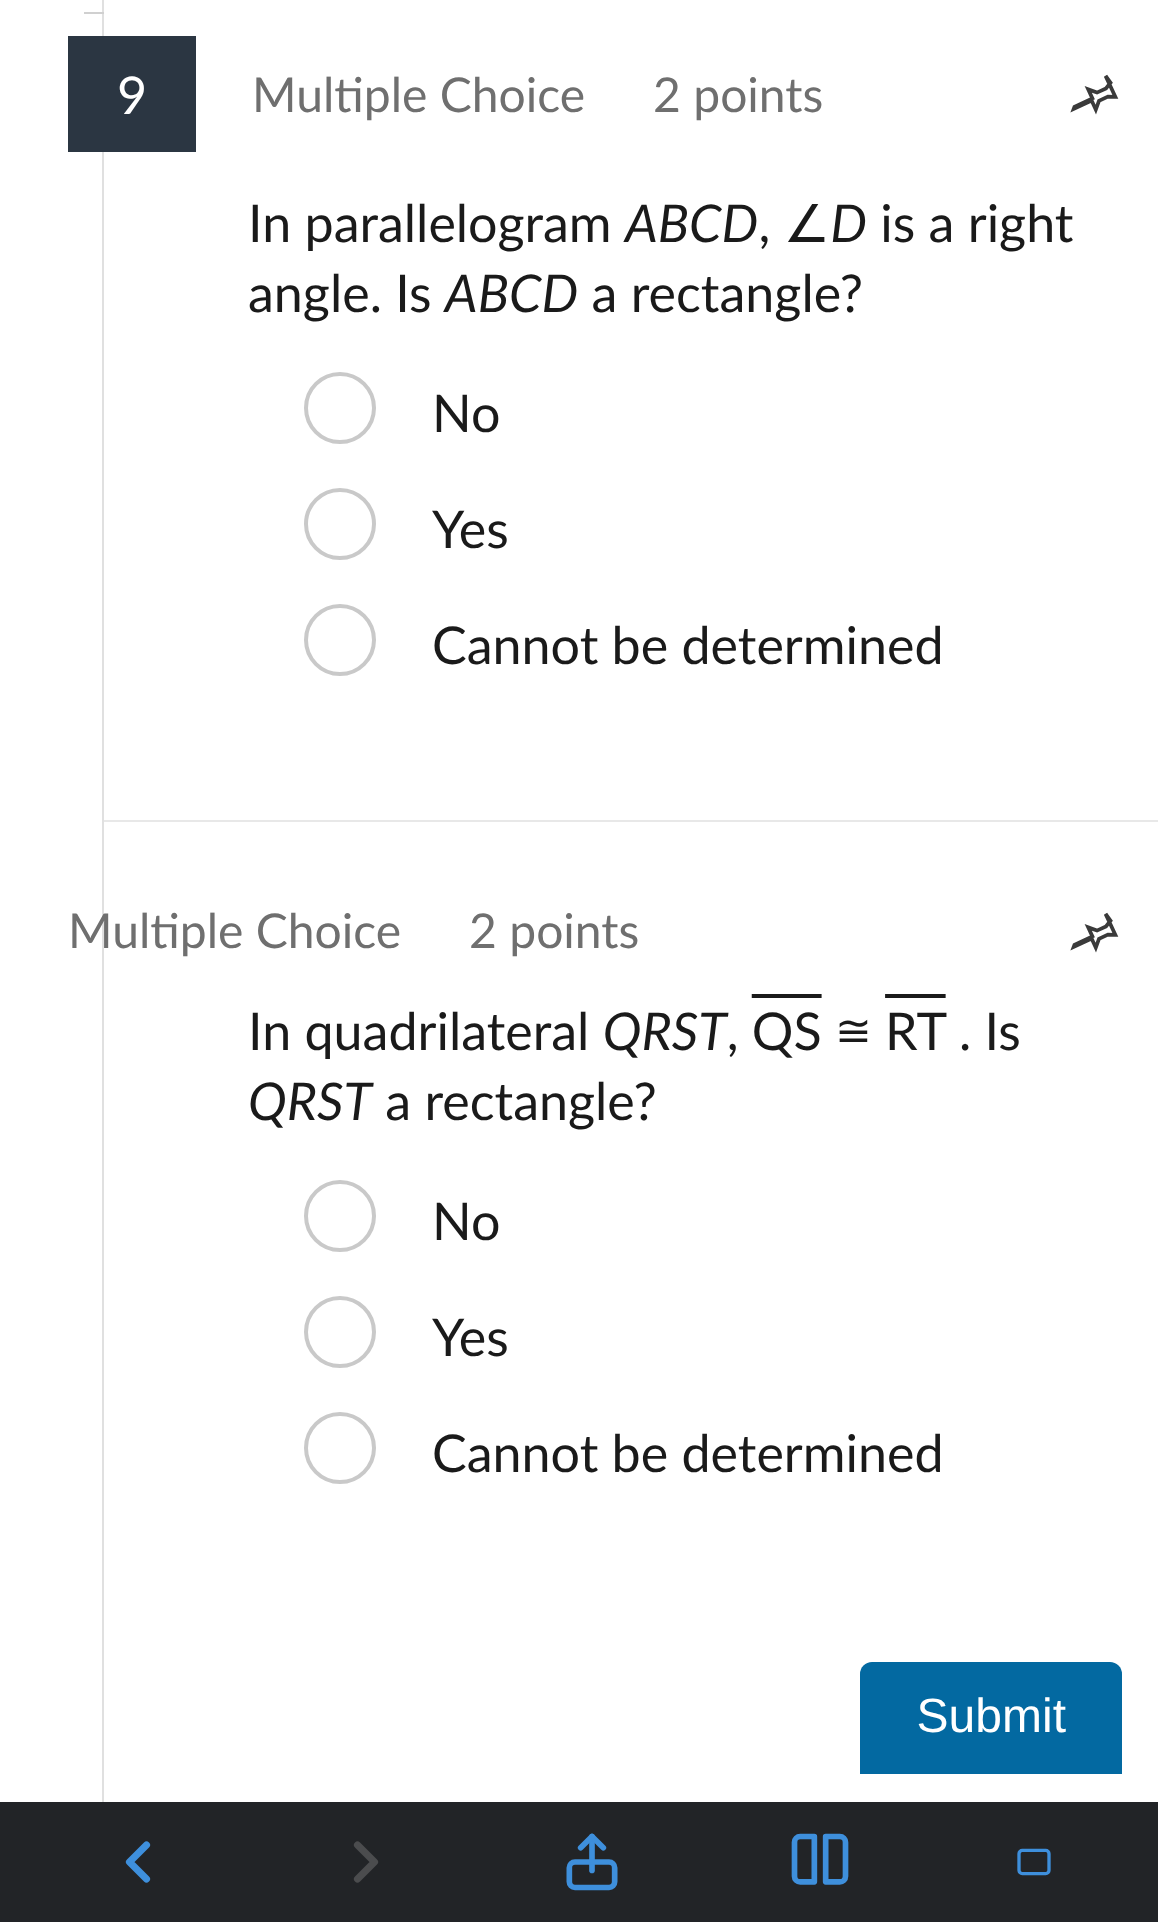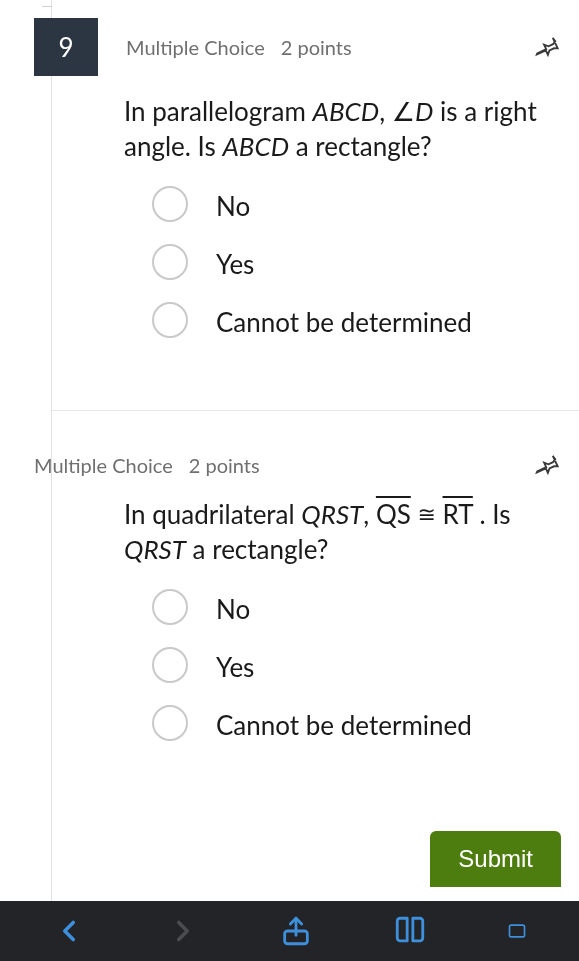--- a/index.html
+++ b/index.html
@@ -47,23 +47,23 @@
       font-size: 26px;
       width: 64px;
       height: 58px;
       display: flex;
       align-items: center;
       justify-content: center;
       font-weight: 400;
     }
     .qmeta {
       color: #6f6f6f;
-      font-size: 20px;
-      display: flex;
-      gap: 16px;
+      font-size: 24px;
+      display: flex;
+      gap: 34px;
       align-items: center;
       flex: 1;
       text-align: center;
     }
     .pin-icon {
       width: 28px; height: 28px;
       color: #3a3a3a;
       flex-shrink: 0;
       margin-right: 18px;
       margin-left: auto;
@@ -102,21 +102,21 @@
       flex-shrink: 0;
     }
     .option-label {
       font-size: 26px;
       color: #1a1a1a;
     }
     .submit-btn {
       position: absolute;
       right: 18px;
       bottom: 74px;
-      background: #4d7c0f;
+      background: #0369a1;
       color: #fff;
       font-size: 24px;
       padding: 14px 28px;
       border: none;
       border-radius: 6px 6px 0 0;
       cursor: pointer;
     }
     .bottom-bar {
       position: absolute;
       left: 0; right: 0; bottom: 0;

